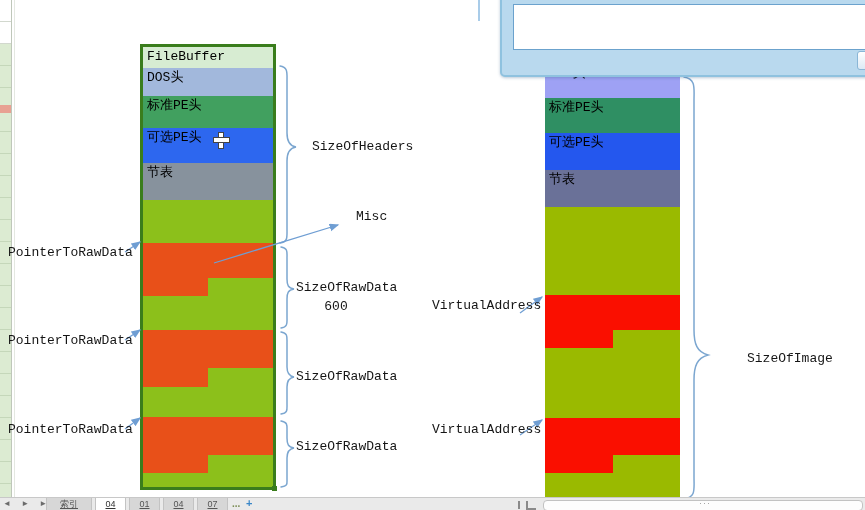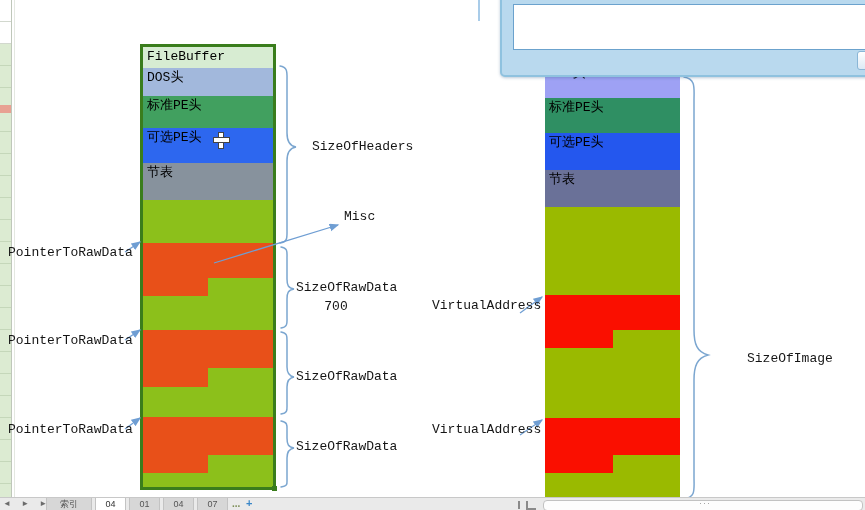--- a/index.html
+++ b/index.html
@@ -60,21 +60,21 @@
     border:1px solid #444;box-sizing:border-box;}
   .cursor-cross:after{content:"";position:absolute;left:0;top:5px;width:17px;height:6px;background:#fff;
     border:1px solid #444;box-sizing:border-box;}
 
   
   .sheet-bar{position:absolute;left:0;top:497px;width:865px;height:13px;background:#eaeaea;
     border-top:1px solid #c8c8c8;font-family:"Liberation Sans","DejaVu Sans",sans-serif;z-index:8;}
   .nav-icons{position:absolute;left:3px;top:1px;font-size:8px;color:#6b6b6b;letter-spacing:4px;}
   .tabs{position:absolute;left:46px;top:0;display:flex;gap:3px;height:13px;}
   .tab{box-sizing:border-box;height:13px;background:#d7d7d7;border:1px solid #c3c3c3;border-top:none;
-    color:#555;font-size:9px;display:flex;align-items:center;justify-content:center;}
+    color:#555;font-size:9px;display:flex;align-items:center;justify-content:center;text-decoration:underline;}
   .tab.active{background:#ffffff;color:#333;}
   .t-idx{width:46px;} .t-num{width:31px;}
   .more-sheets{position:absolute;left:232px;top:0px;font-size:10px;color:#7d8f58;font-weight:bold;}
   .add-sheet{position:absolute;left:246px;top:-1px;font-size:11px;color:#3a87c8;font-weight:bold;}
   .view-icons{position:absolute;left:518px;top:3px;display:flex;gap:6px;}
   .vi1{width:2px;height:8px;background:#8a8a8a;}
   .vi2{width:8px;height:7px;border-left:2px solid #8a8a8a;border-bottom:2px solid #8a8a8a;}
   .hscroll{position:absolute;left:543px;top:2px;width:318px;height:9px;background:#fdfdfd;
     border:1px solid #c2c2c2;border-radius:4px;}
   .grip{position:absolute;left:155px;top:-3px;font-size:9px;color:#9a9a9a;letter-spacing:1px;}
@@ -143,23 +143,23 @@
       <line x1="520" y1="313" x2="542" y2="297" marker-end="url(#arr)"></line>
       <line x1="520" y1="435" x2="542" y2="420" marker-end="url(#arr)"></line>
       <line x1="214" y1="263" x2="338" y2="225" marker-end="url(#arr)"></line>
     </g>
   </svg>
 
   <div class="lbl" style="left:8px;top:245px">PointerToRawData</div>
   <div class="lbl" style="left:8px;top:333px">PointerToRawData</div>
   <div class="lbl" style="left:8px;top:422px">PointerToRawData</div>
   <div class="lbl" style="left:312px;top:139px">SizeOfHeaders</div>
-  <div class="lbl" style="left:344px;top:209px">Misc</div>
+  <div class="lbl" style="left:356px;top:209px">Misc</div>
   <div class="lbl" style="left:296px;top:280px">SizeOfRawData</div>
-  <div class="lbl center" style="left:306px;top:299px;width:60px">700</div>
+  <div class="lbl center" style="left:306px;top:299px;width:60px">600</div>
   <div class="lbl" style="left:296px;top:369px">SizeOfRawData</div>
   <div class="lbl" style="left:296px;top:439px">SizeOfRawData</div>
   <div class="lbl" style="left:432px;top:298px">VirtualAddress</div>
   <div class="lbl" style="left:432px;top:422px">VirtualAddress</div>
   <div class="lbl" style="left:747px;top:351px">SizeOfImage</div>
 
   <div class="dialog">
     <div class="dialog-inner"></div>
     <div class="dialog-btn"></div>
   </div>

